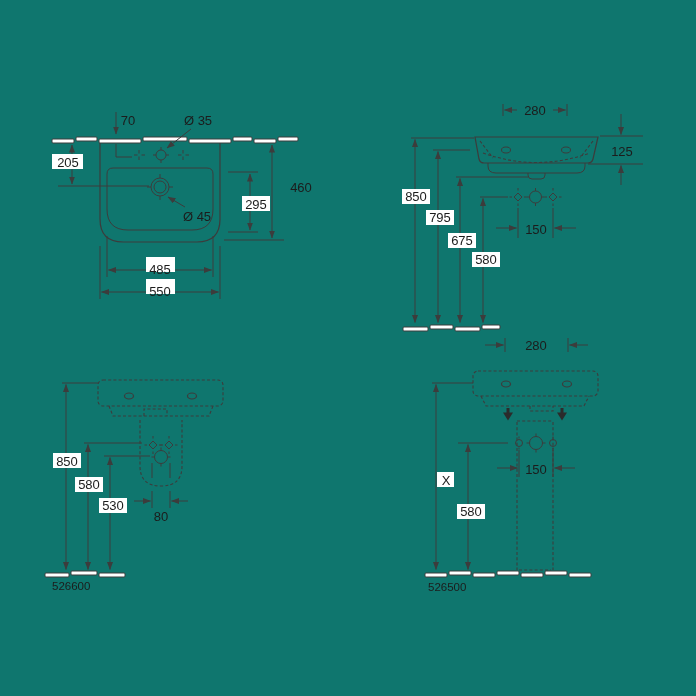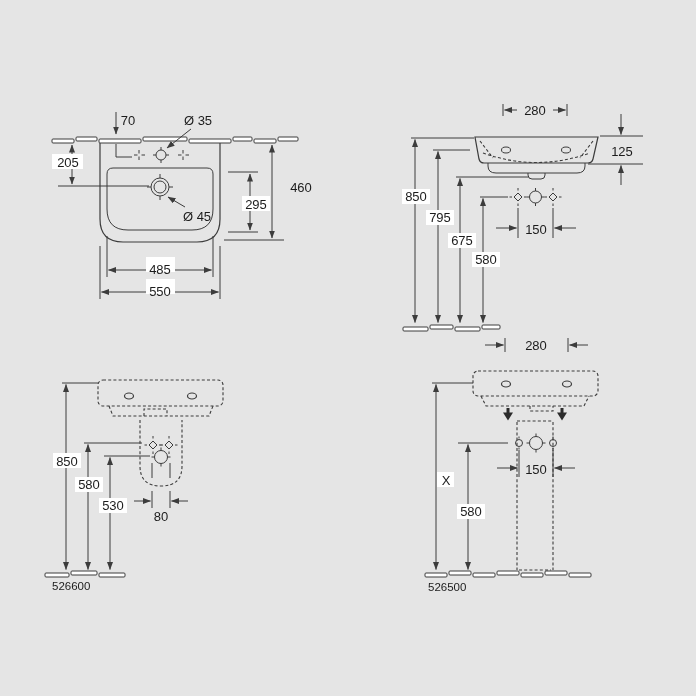--- a/index.html
+++ b/index.html
@@ -1,16 +1,16 @@
 <!DOCTYPE html>
 <html><head>
 <meta charset="utf-8">
 <style>
   html,body{margin:0;padding:0;background:#fff;}
-  #stage{position:relative;width:696px;height:696px;background:#e5e5e5;overflow:hidden;}
+  #stage{position:relative;width:696px;height:696px;background:#0f766e;overflow:hidden;}
   svg{position:absolute;left:0;top:0;}
   svg text{font-family:"Liberation Sans","DejaVu Sans",sans-serif;font-size:13px;fill:#1c1c1c;}
   svg text.code{font-size:11.5px;}
   .ln{stroke:#3c3c3c;stroke-width:1;fill:none;}
   .ln2{stroke:#3c3c3c;stroke-width:1.2;fill:none;}
   .dash{stroke:#3c3c3c;stroke-width:1.1;fill:none;stroke-dasharray:3 2.2;}
   .slat{stroke:#3c3c3c;stroke-width:1;fill:#ffffff;}
   .bg{fill:#ffffff;}
   .blk{fill:#2b2b2b;stroke:none;}
 </style>

